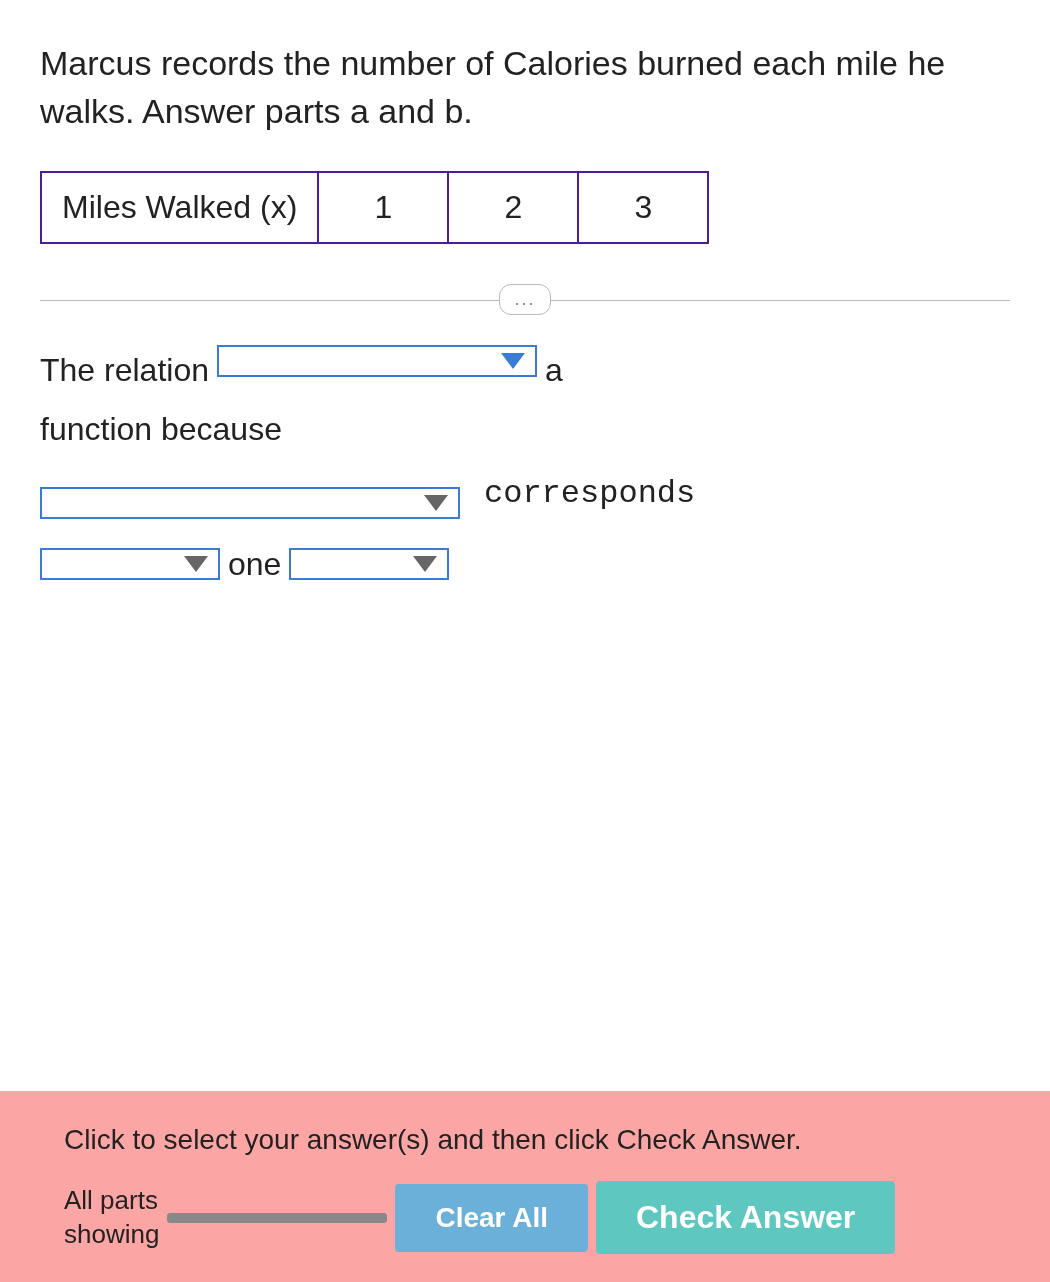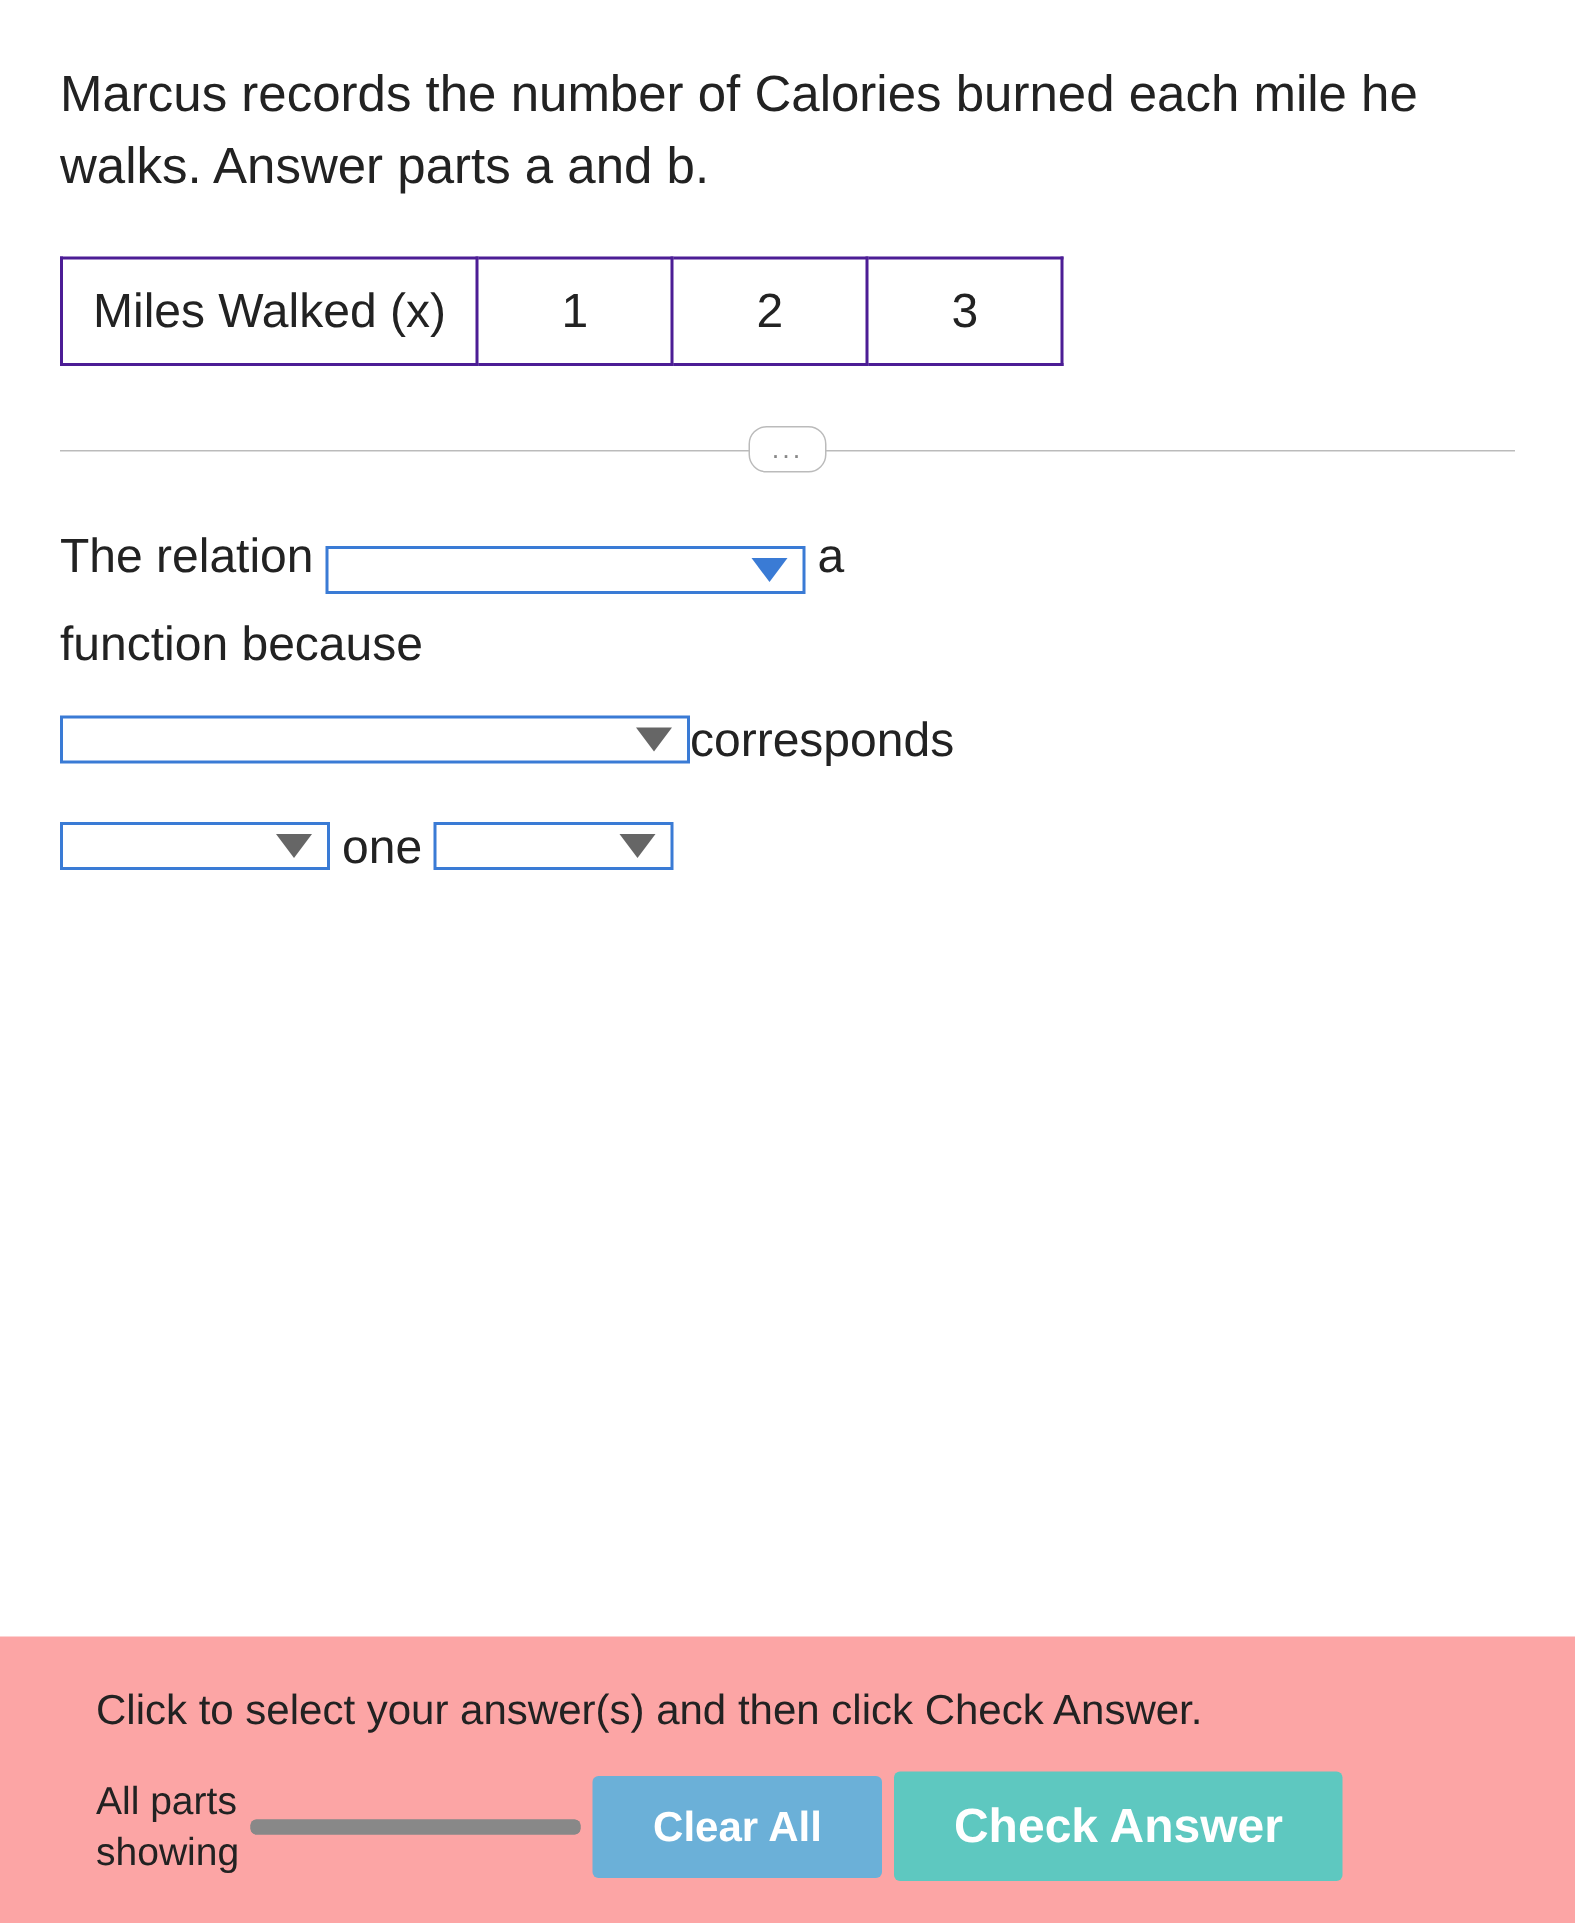--- a/index.html
+++ b/index.html
@@ -82,21 +82,21 @@
 
     
     .answer-section {
       font-size: 32px;
       line-height: 1.6;
       margin-bottom: 20px;
     }
 
     .inline-row {
       display: flex;
-      align-items: flex-end;
+      align-items: flex-start;
       flex-wrap: wrap;
       gap: 8px;
       margin-bottom: 8px;
     }
 
     .dropdown-select {
       display: inline-flex;
       align-items: center;
       border: 2px solid #3a7bd5;
       background: #fff;
@@ -130,23 +130,24 @@
     .dropdown-arrow.gray {
       border-top-color: #666;
     }
 
     .static-text {
       font-size: 32px;
     }
 
     .row2 {
       display: flex;
-      align-items: center;
-      gap: 0;
+      align-items: flex-end;
+      gap: 24px;
       margin-top: 4px;
+      font-family: Liberation Mono, monospace;
     }
 
     .row3 {
       display: flex;
       align-items: center;
       gap: 8px;
       margin-top: 20px;
     }
 
     

